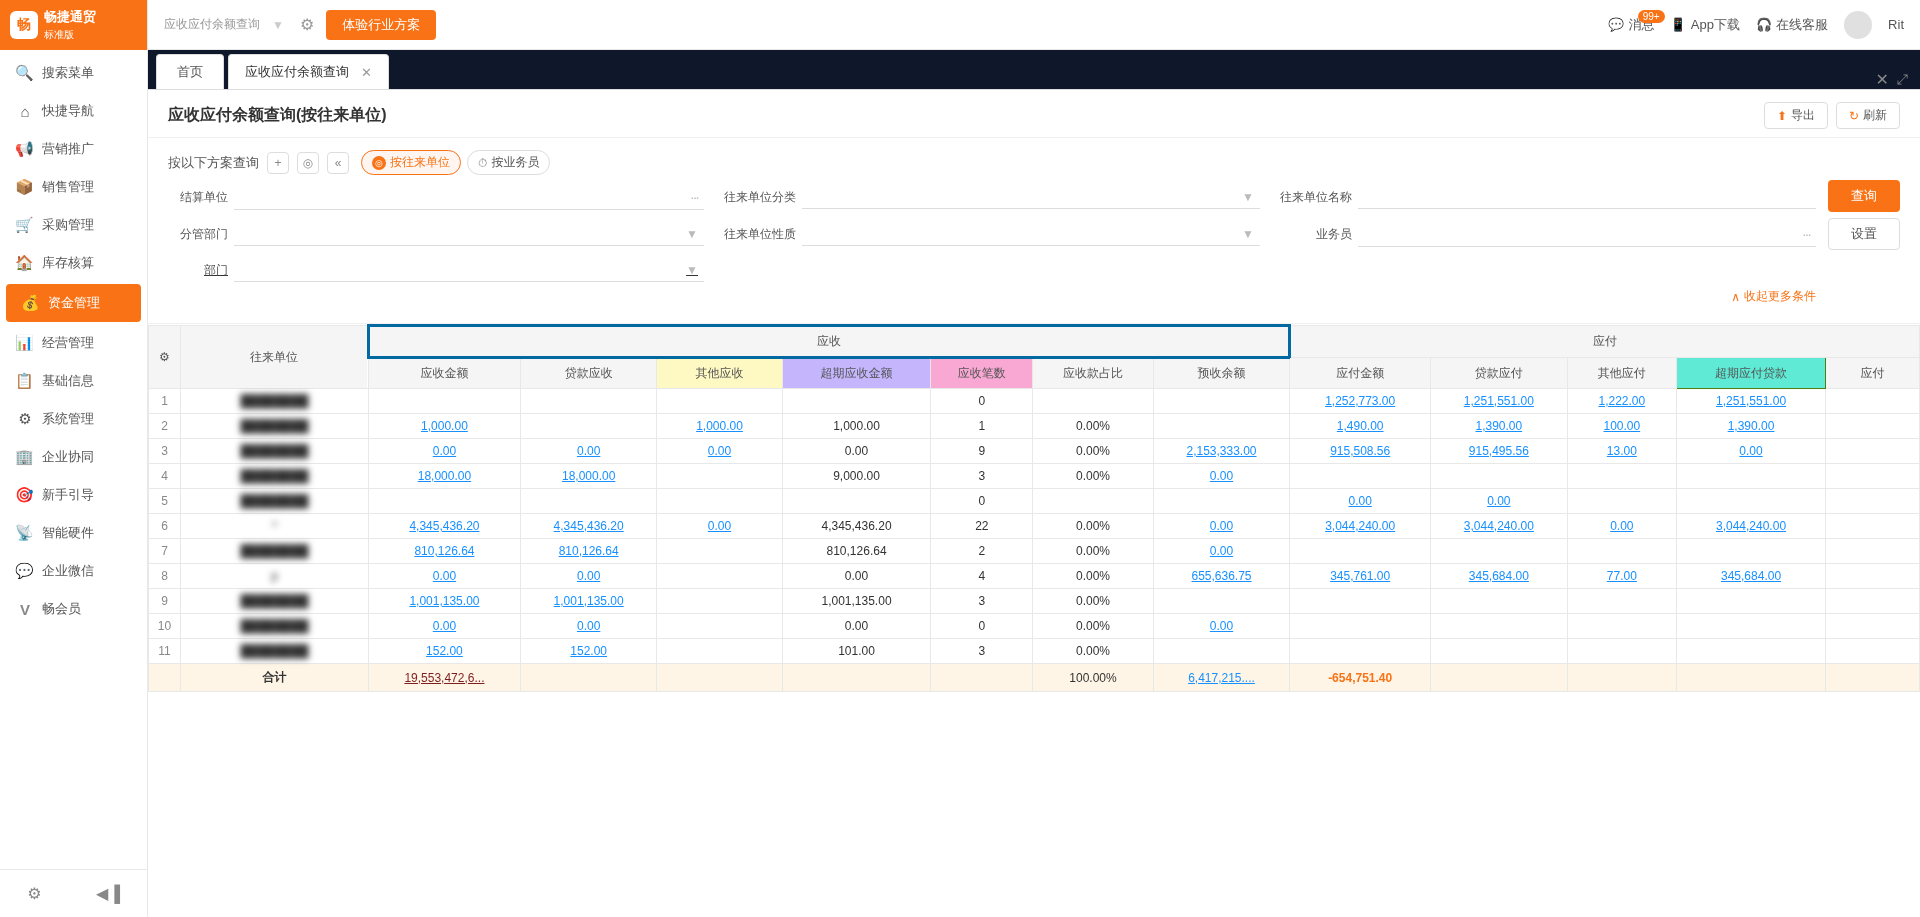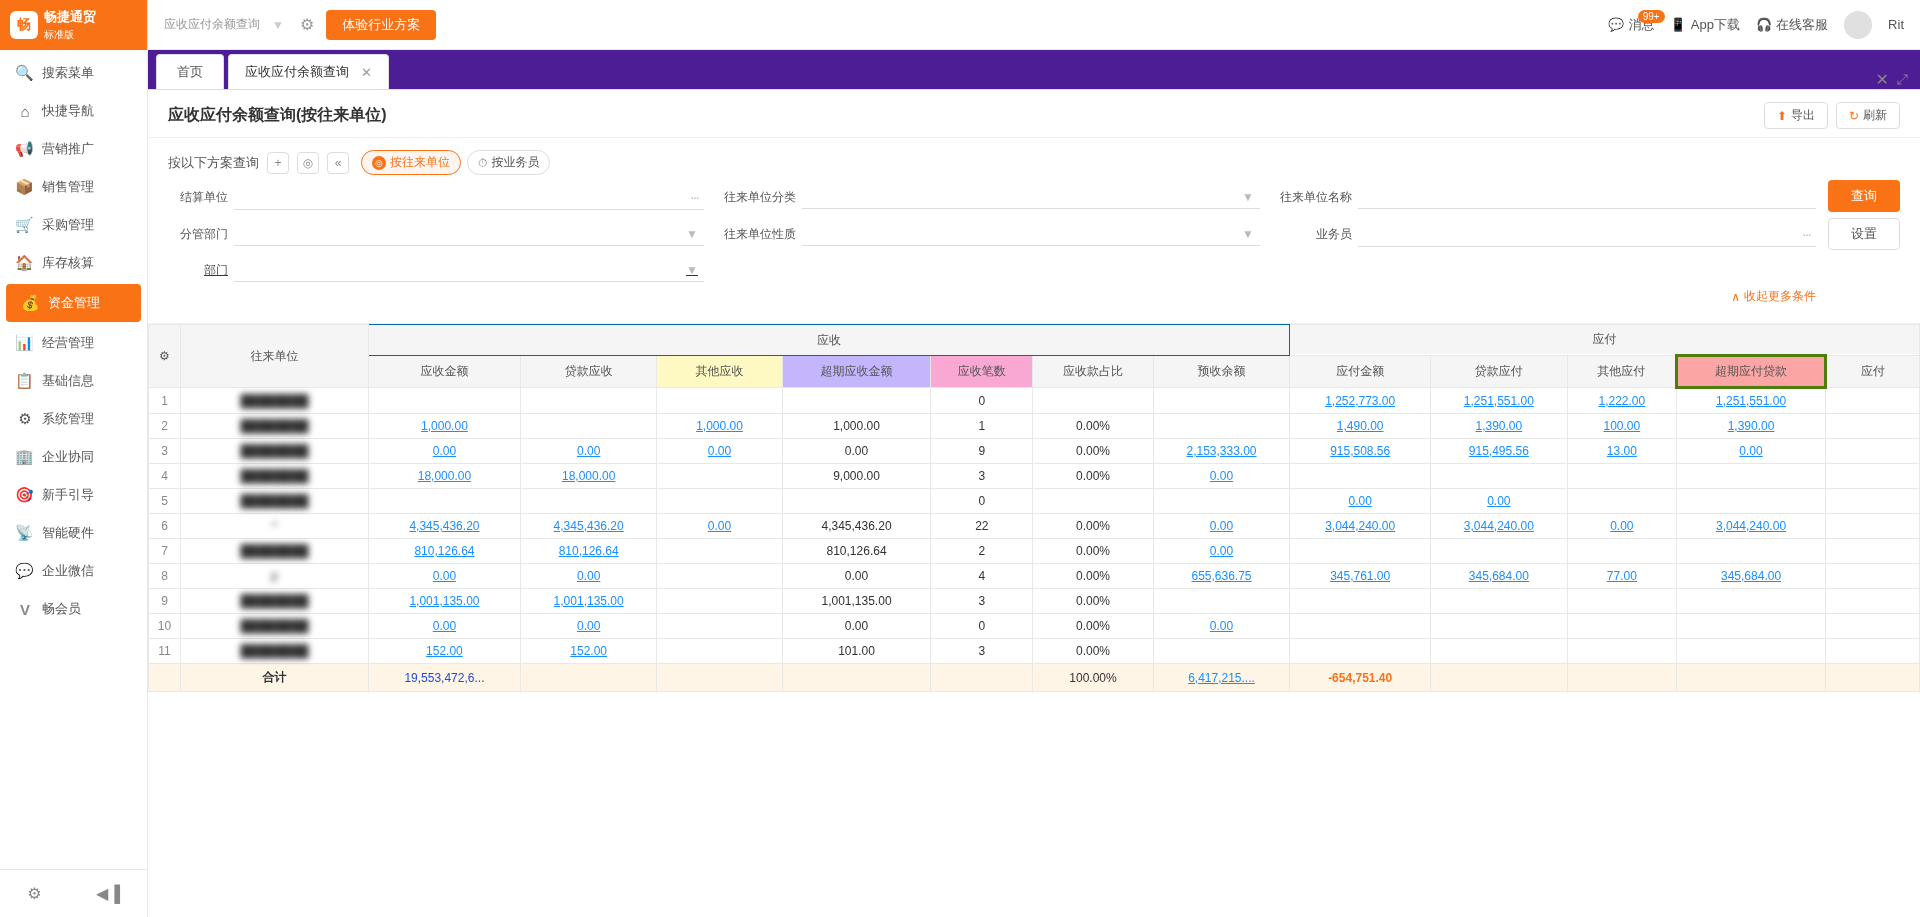--- a/index.html
+++ b/index.html
@@ -179,21 +179,21 @@
       </div>
       <div class="topbar-service">
         <span>🎧</span>
         <span>在线客服</span>
       </div>
       <div class="topbar-avatar"></div>
       <span class="topbar-username">Rit</span>
     </div>
   </div>
 
-  <div class="tabbar" style="background:#4c1d95;justify-content:space-between;">
+  <div class="tabbar" style="background:#0f172a;justify-content:space-between;">
     <div class="tab tab-home" style="background:#fff;margin-left:8px;font-size:13px;padding:8px 20px;border:1px solid #ddd;border-bottom:none;border-radius:4px 4px 0 0;">
       <span>首页</span>
     </div>
     <div class="tab active" style="background:#fff;font-size:13px;padding:8px 16px;border:1px solid #ddd;border-bottom:none;border-radius:4px 4px 0 0;display:flex;align-items:center;gap:6px;">
       <span>应收应付余额查询</span>
       <span class="tab-close">✕</span>
     </div>
     <div style="margin-left:auto;padding-right:12px;display:flex;align-items:center;gap:8px;">
       <span style="cursor:pointer;color:#888;font-size:16px;">✕</span>
       <span style="cursor:pointer;color:#888;font-size:14px;">⤢</span>
@@ -301,35 +301,35 @@
         </div>
       </div>
     </div>
 
     <div class="table-area">
       <table class="data-table">
         <thead>
           <tr>
             <th rowspan="2" class="th-settings" style="background:#f5f5f5;border:1px solid #e8e8e8;">⚙</th>
             <th rowspan="2" class="col-partner" style="background:#f5f5f5;border:1px solid #e8e8e8;">往来单位</th>
-            <th colspan="7" style="background:#f5f5f5;border:1px solid #0369a1;">应收</th>
+            <th colspan="7" style="background:#f5f5f5;border:3px solid #0369a1;">应收</th>
             <th colspan="5" style="background:#f5f5f5;border:1px solid #e8e8e8;">应付</th>
           </tr>
           <tr>
             <th style="background:#f5f5f5;border:1px solid #e8e8e8;min-width:90px;">应收金额</th>
             <th style="background:#f5f5f5;border:1px solid #e8e8e8;min-width:80px;">贷款应收</th>
             <th style="background:#fef9c3;border:1px solid #e8e8e8;min-width:80px;">其他应收</th>
             <th style="background:#c4b5fd;border:1px solid #e8e8e8;min-width:95px;">超期应收金额</th>
             <th style="background:#f9a8d4;border:1px solid #e8e8e8;min-width:65px;">应收笔数</th>
             <th style="background:#f5f5f5;border:1px solid #e8e8e8;min-width:75px;">应收款占比</th>
             <th style="background:#f5f5f5;border:1px solid #e8e8e8;min-width:85px;">预收余额</th>
             <th style="background:#f5f5f5;border:1px solid #e8e8e8;min-width:90px;">应付金额</th>
             <th style="background:#f5f5f5;border:1px solid #e8e8e8;min-width:85px;">贷款应付</th>
             <th style="background:#f5f5f5;border:1px solid #e8e8e8;min-width:70px;">其他应付</th>
-            <th style="background:#fca5a5;border:3px solid #4d7c0f;min-width:95px;">超期应付贷款</th>
+            <th style="background:#5eead4;border:1px solid #4d7c0f;min-width:95px;">超期应付贷款</th>
             <th style="background:#f5f5f5;border:1px solid #e8e8e8;min-width:60px;">应付</th>
           </tr>
         </thead>
         <tbody id="table-body">
         <tr>
               <td style="color: rgb(136, 136, 136);">1</td>
               <td><span class="blurred">████████</span></td>
               <td></td>
               <td></td>
               <td></td>
@@ -501,21 +501,21 @@
               <td></td>
               <td></td>
               <td></td>
               <td></td>
             </tr>
           </tbody>
         <tfoot>
           <tr class="footer-row">
             <td></td>
             <td style="text-align:center;font-weight:600;">合计</td>
-            <td style="color:#1d4ed8;">19,553,472,6...</td>
+            <td style="color:#7f1d1d;text-decoration:underline;">19,553,472,6...</td>
             <td></td>
             <td></td>
             <td></td>
             <td></td>
             <td>100.00%</td>
             <td style="color:#1890ff;text-decoration:underline;">6,417,215....</td>
             <td style="color:#f97316;font-weight:600;">-654,751.40</td>
             <td></td>
             <td></td>
             <td></td>

